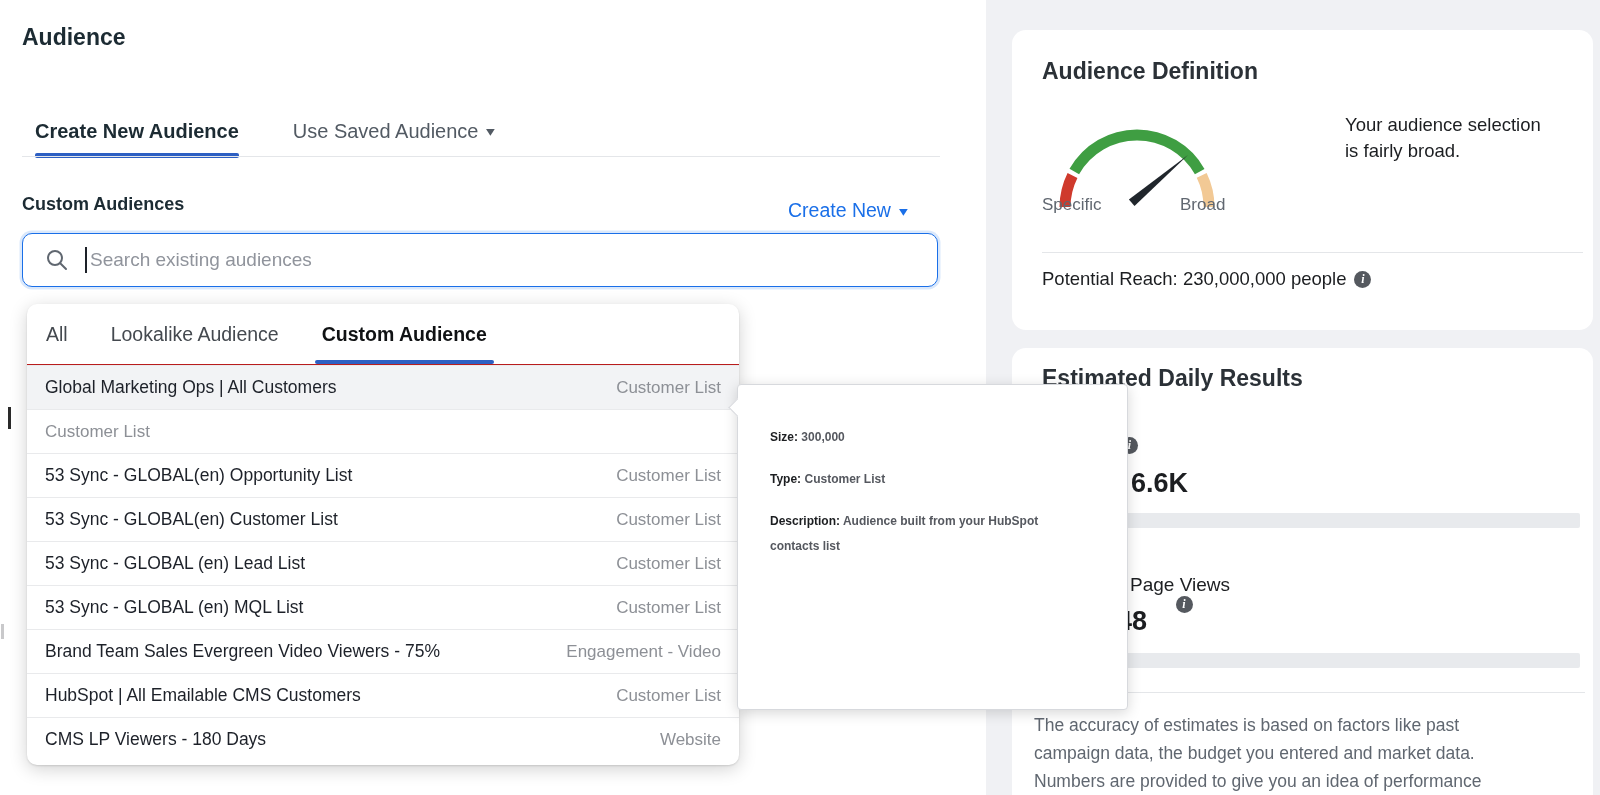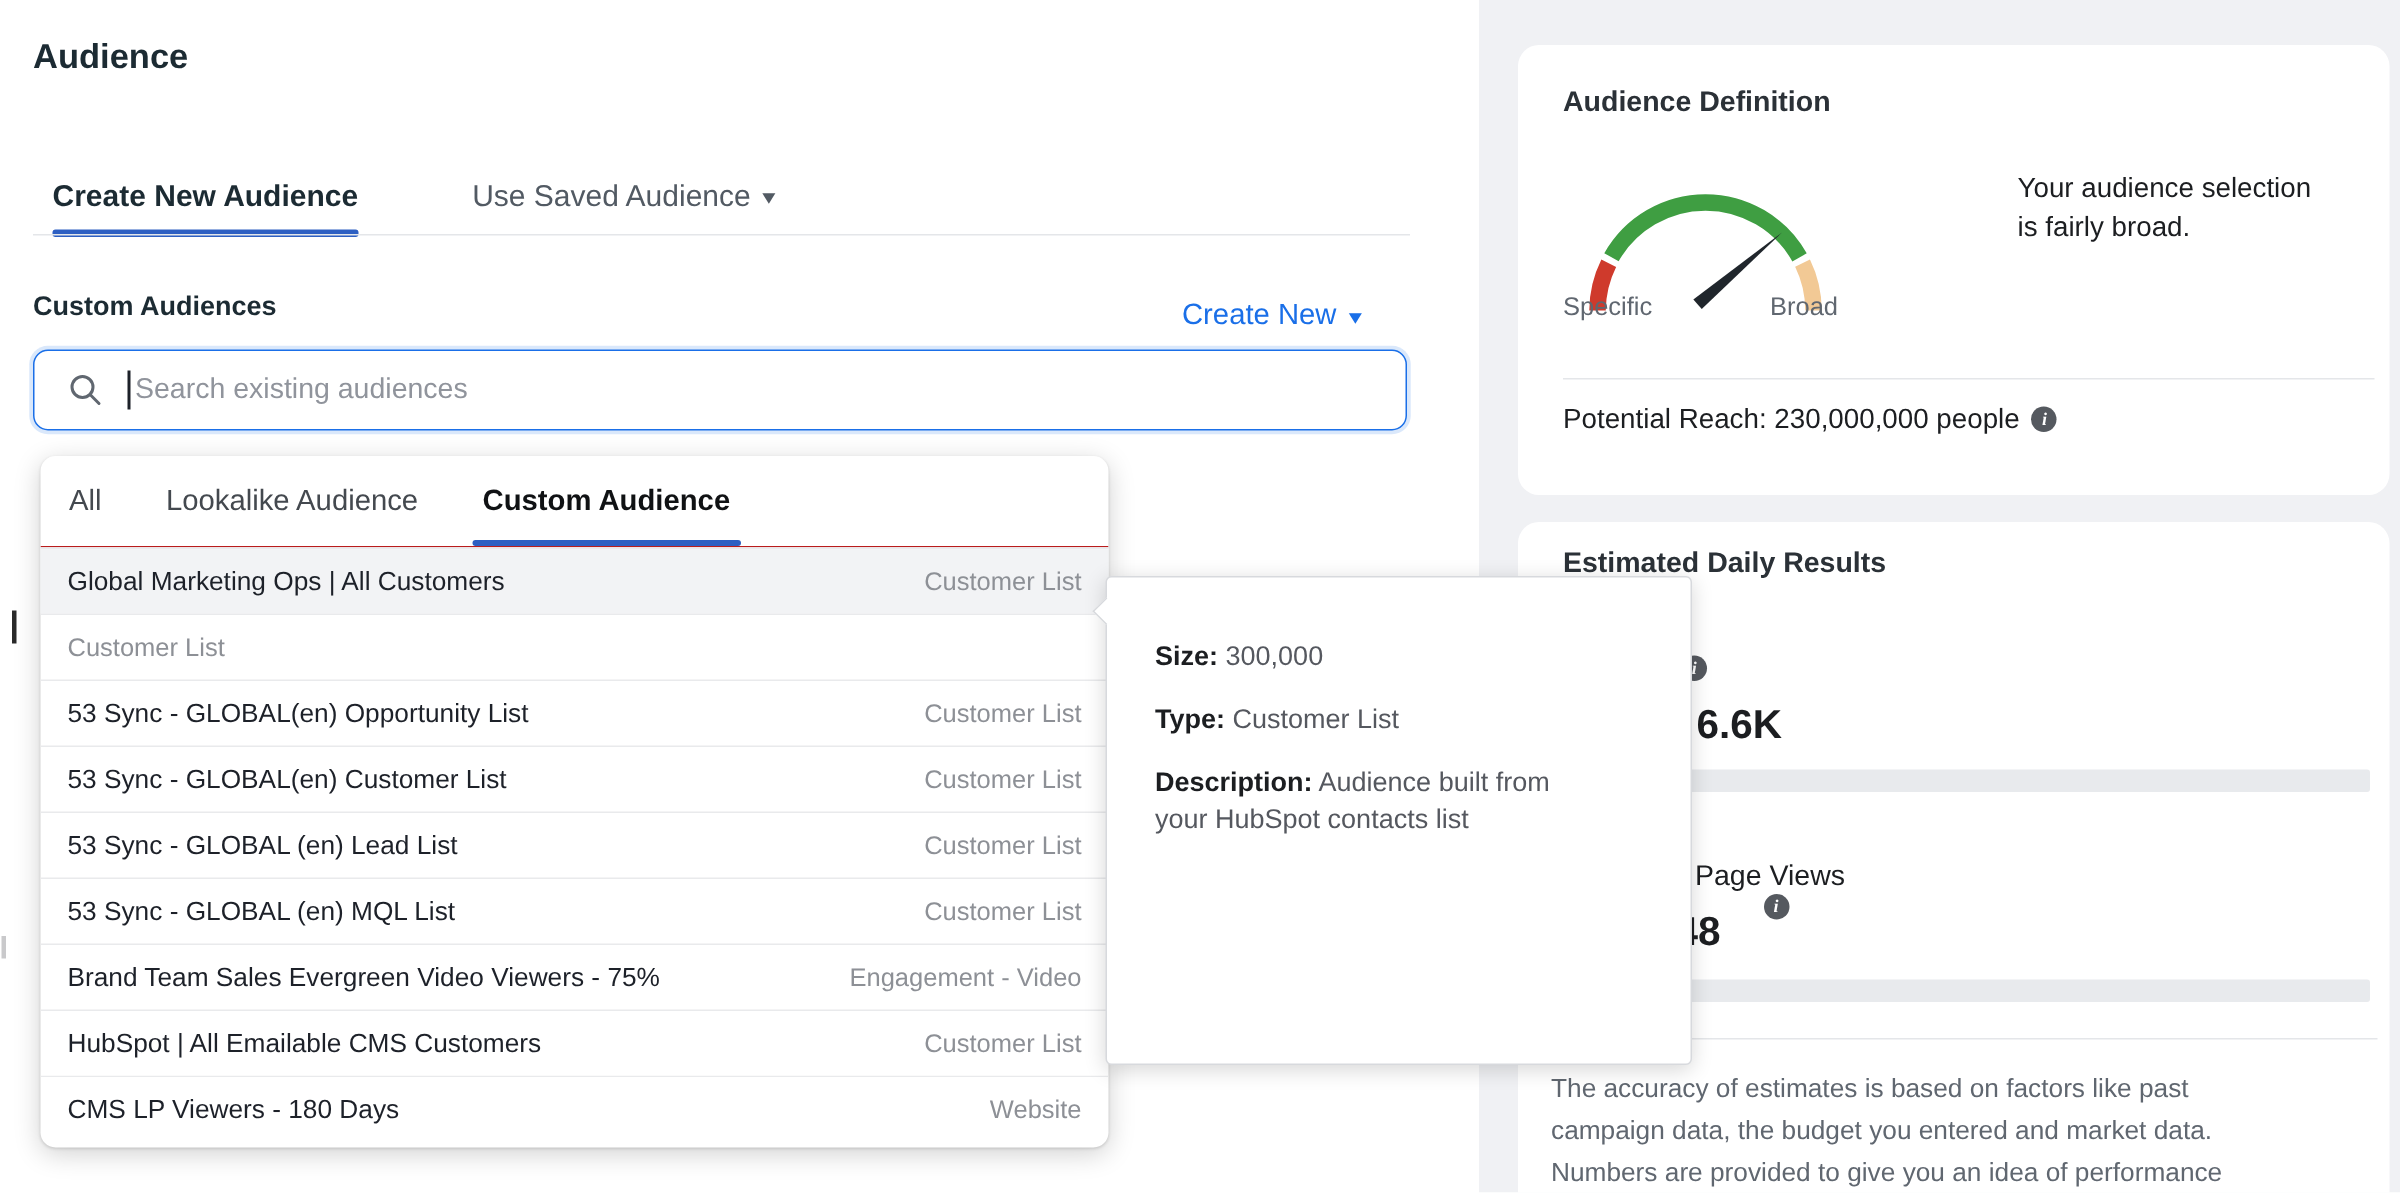--- a/index.html
+++ b/index.html
@@ -8,21 +8,21 @@
   .abs { position:absolute; }
   #stage { position:relative; width:1354px; height:795px; background:#fff;padding-left:48px; }
 
   
   #top-indicator { left:659px; top:0; width:122px; height:10px; background:#1a6fe8; border-radius:2px; }
 
   
   #main { left:0; top:0; width:985px; height:795px; background:#fff; }
   #page-title { left:22px; top:24px; font-size:23px; font-weight:bold; color:#1c2b33; }
 
-  #main-tabs { left:35px; top:105px; height:52px; display:flex; gap:76px; }
+  #main-tabs { left:35px; top:105px; height:52px; display:flex; gap:54px; }
   .main-tab { position:relative; display:flex; align-items:center; font-size:20px; color:#525a63; cursor:pointer; }
   .main-tab.active { font-weight:bold; color:#1c2b33; }
   .main-tab.active::after { content:""; position:absolute; left:0; right:0; bottom:-1px; height:5px; background:#2d5fc2; border-radius:2px; }
   .caret { display:inline-block; margin-left:9px; font-size:14px; transform:scaleX(1.25); line-height:1; }
   #tabs-divider { left:22px; top:156px; width:918px; height:1px; background:#e4e6e9; }
 
   #ca-label { left:22px; top:194px; font-size:18px; font-weight:bold; color:#1c2b33; }
   #create-new { left:788px; top:199px; font-size:19.5px; color:#1a6fe8; display:flex; align-items:center; cursor:pointer; }
 
   #search-box { left:22px; top:233px; width:916px; height:54px; background:#fff;
@@ -45,31 +45,31 @@
     border-top:1px solid #e9eaec; cursor:pointer; }
   .dd-row:first-of-type { border-top:none; }
   .dd-row.hover { background:#f2f3f5; }
   .dd-row:last-of-type { border-radius:0 0 10px 10px;justify-content:space-between; }
   .dd-name { font-size:17.5px; color:#1d2129; white-space:nowrap; }
   .dd-type { font-size:17px; color:#8d9096; white-space:nowrap; }
 
   
   #tooltip { left:737px; top:384px; width:391px; height:326px; background:#fff; border:1px solid #d7d9dd;
     border-radius:4px; box-shadow:0 3px 14px rgba(0,0,0,.16); z-index:10; padding:40px 0 0 32px; }
-  #tooltip .tip-p { width:302px; font-size:18px; line-height:25px; color:#55585f; margin-bottom:17px; }
+  #tooltip .tip-p { width:302px; font-size:12px; line-height:25px; color:#55585f; margin-bottom:17px;font-weight:bold; }
   #tooltip .tip-p b { color:#1c1e21; }
   #tooltip-pointer { position:absolute; left:-7px; top:16px; width:13px; height:13px; background:#fff;
     border-left:1px solid #d7d9dd; border-bottom:1px solid #d7d9dd; transform:rotate(45deg); }
 
   
   #sidebar { left:986px; top:0; width:614px; height:795px; background:#f0f1f4; }
   .card { position:absolute; background:#fff; border-radius:14px; }
   #card-def { left:26px; top:30px; width:581px; height:300px; }
   #card-est { left:26px; top:348px; width:581px; height:470px; overflow:hidden; }
-  .card-title { position:absolute; left:30px; font-size:19px; font-weight:bold; color:#2b3137; }
+  .card-title { position:absolute; left:30px; font-size:23px; font-weight:bold; color:#2b3137; }
   #card-def .card-title { top:28px; }
   #card-est .card-title { top:17px; }
 
   #gauge-wrap { position:absolute; left:30px; top:80px; width:195px; height:100px; }
   .gauge-label { position:absolute; top:165px; font-size:17px; color:#606770; }
   #gauge-label-left { left:30px; }
   #gauge-label-right { left:168px; }
   #def-message { position:absolute; left:333px; top:82px; width:210px; font-size:18.5px; line-height:26px; color:#1c1e21; }
   #def-divider { position:absolute; left:30px; top:222px; width:541px; height:1px; background:#e4e6e9; }
   #potential-reach { position:absolute; left:30px; top:238px; font-size:18.5px; color:#1c1e21; display:flex; align-items:center; }

